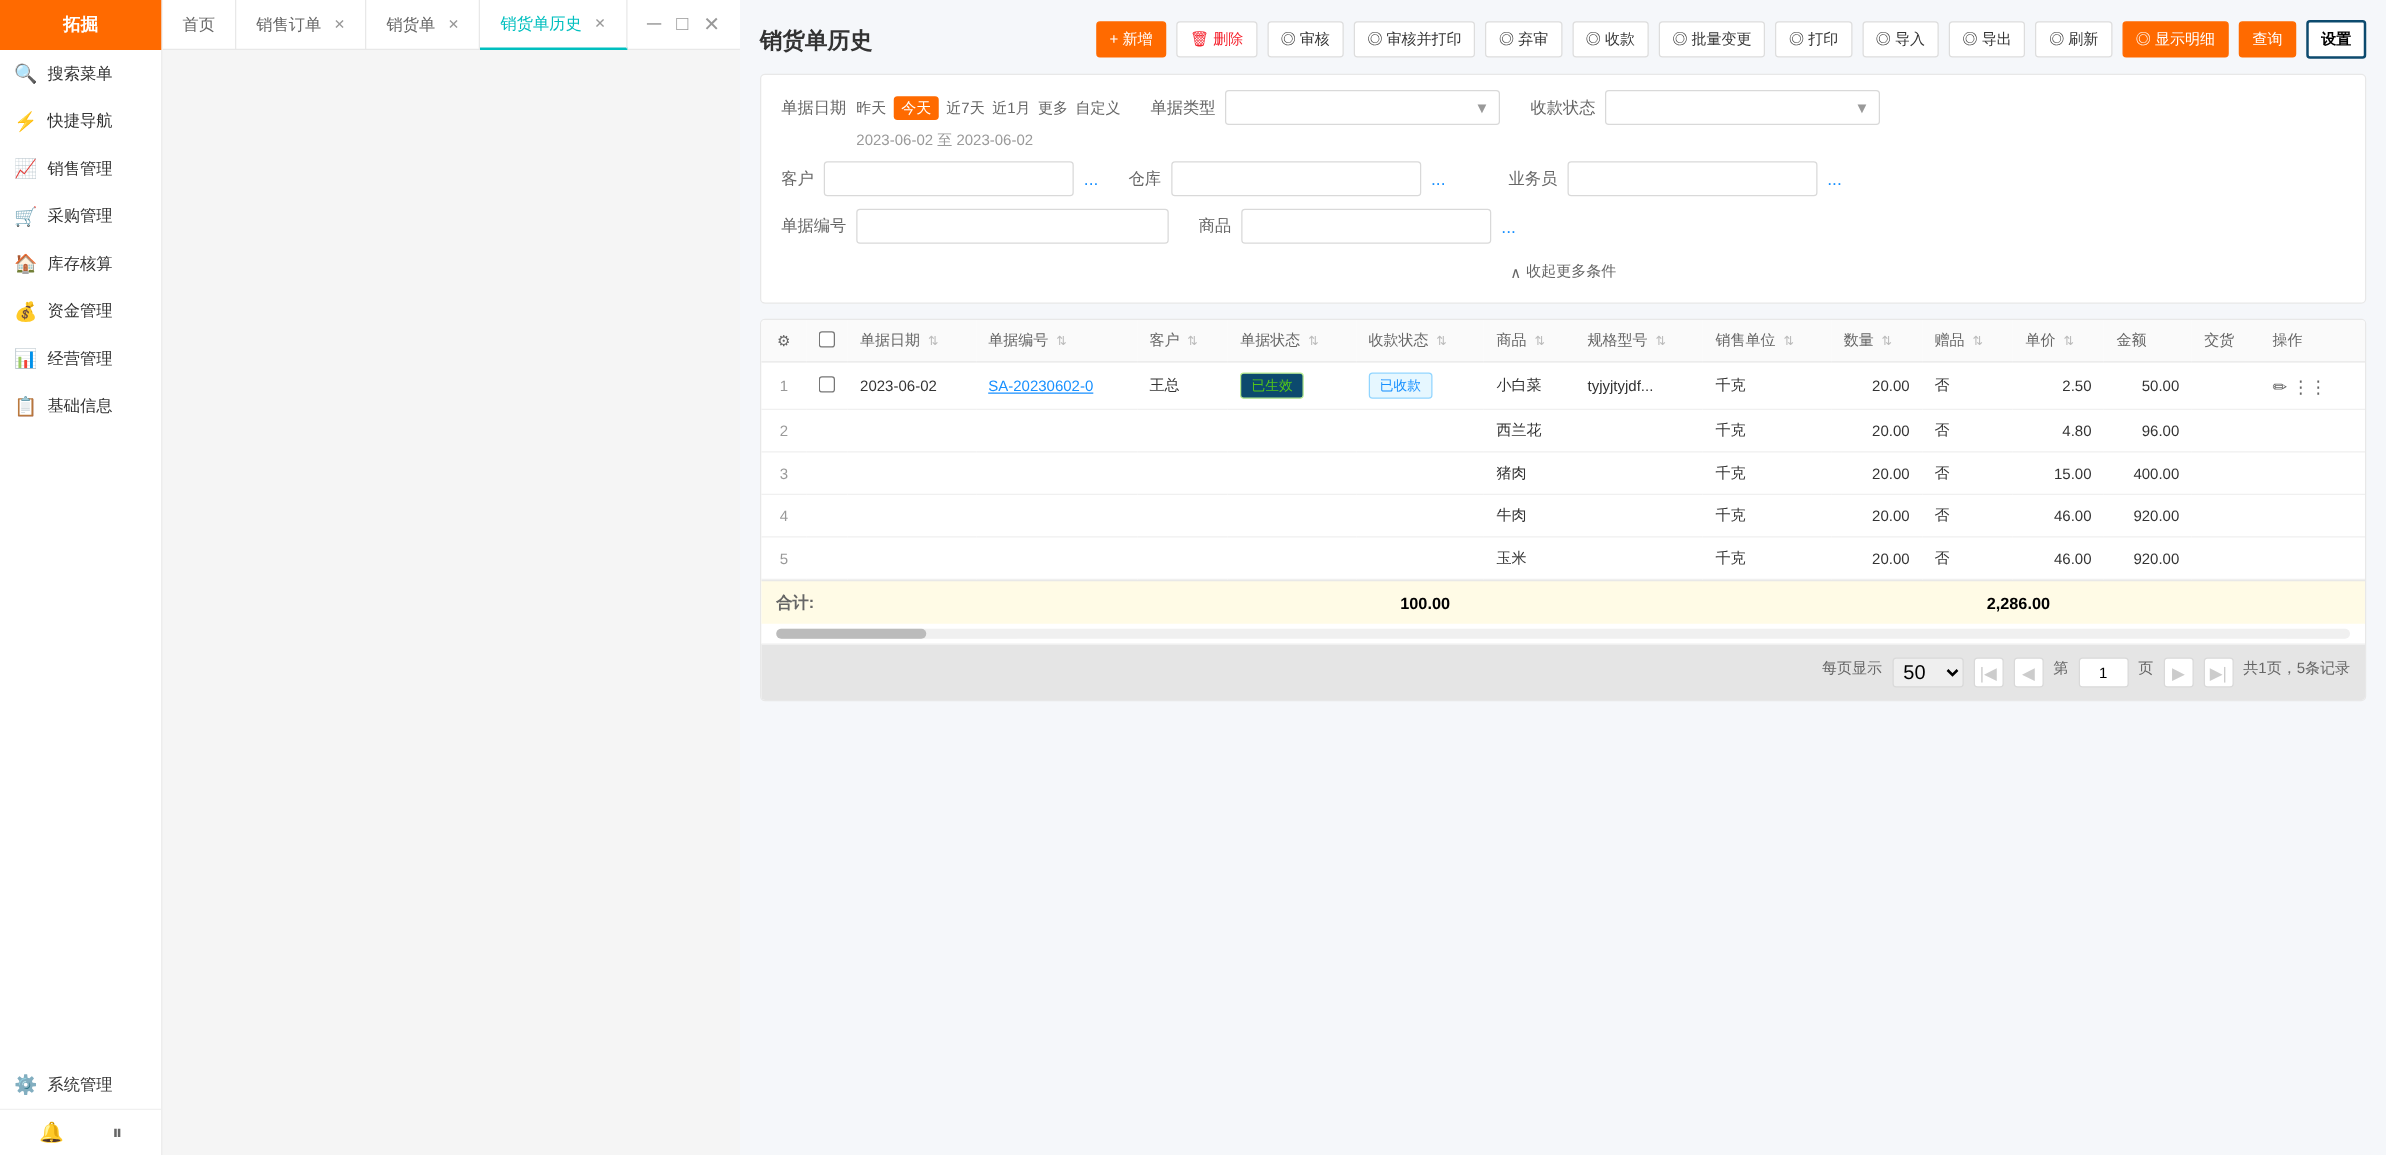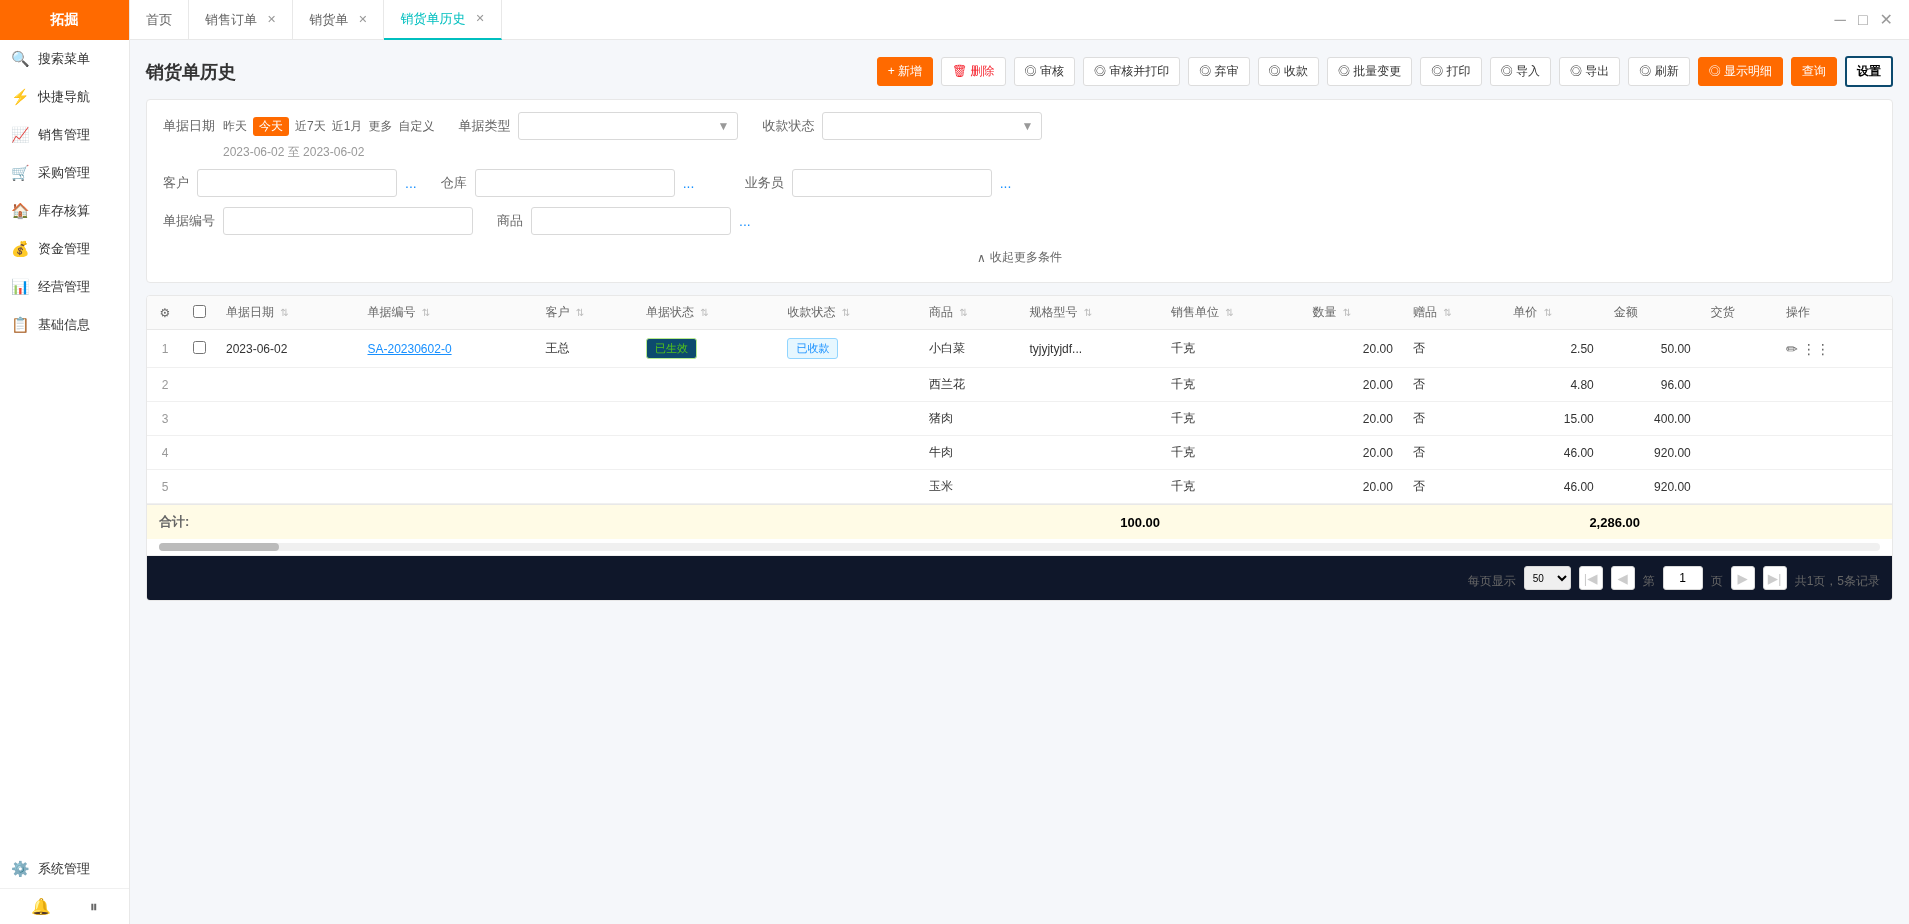--- a/index.html
+++ b/index.html
@@ -6,21 +6,21 @@
     body { font-family: 'Microsoft YaHei', Arial, sans-serif; font-size: 13px; background: #f5f5f5; display: flex; height: 924px; overflow: hidden; }
     
     
     .sidebar { width: 130px; background: #fff; border-right: 1px solid #e8e8e8; display: flex; flex-direction: column; height: 100%; }
     .sidebar-logo { height: 40px; background: #ff6a00; display: flex; align-items: center; justify-content: center; color: #fff; font-size: 14px; font-weight: bold; padding: 0 8px; }
     .sidebar-item { display: flex; align-items: center; padding: 10px 12px; cursor: pointer; color: #333; font-size: 13px; gap: 8px; }
     .sidebar-item .icon { width: 18px; height: 18px; display: flex; align-items: center; justify-content: center; font-size: 15px; }
     .sidebar-bottom { margin-top: auto; }
     
     
-    .main { flex: 1; display: flex; flex-direction: column; overflow: hidden; }
+    .main { flex: 1; display: flex; flex-direction: row; overflow: hidden; }
     
     
     .tab-bar { background: #fff; border-bottom: 1px solid #e8e8e8; display: flex; align-items: center; height: 40px; padding: 0 0 0 0; }
     .tab { display: flex; align-items: center; padding: 0 16px; height: 40px; border-right: 1px solid #e8e8e8; cursor: pointer; color: #666; font-size: 13px; gap: 6px; white-space: nowrap; }
     .tab:first-child { border-left: none; }
     .tab.active { background: #fff; color: #00bfbf; border-bottom: 2px solid #00bfbf; }
     .tab-close { font-size: 11px; color: #999; margin-left: 4px; cursor: pointer; }
     .window-controls { margin-left: auto; display: flex; align-items: center; gap: 12px; padding: 0 16px; color: #999; font-size: 16px; }
     
     
@@ -61,25 +61,25 @@
     .badge-blue { background: #e6f7ff; color: #1890ff; border: 1px solid #91d5ff; }
     .link-text { color: #1890ff; cursor: pointer; text-decoration: underline; }
     .sort-icon { font-size: 10px; color: #bbb; vertical-align: middle; margin-left: 3px; }
     .action-icon { color: #666; cursor: pointer; margin-right: 4px; font-size: 14px; }
     
     
     .table-footer { background: #fffbe6; padding: 8px 12px; display: flex; align-items: center; border-top: 1px solid #e8e8e8; font-size: 13px; font-weight: bold; }
     .footer-label { color: #666; min-width: 80px; }
     
     
-    .pagination { display: flex; align-items: flex-end; justify-content: flex-end; padding: 10px 12px; gap: 8px; font-size: 12px; color: #666; border-top: 1px solid #f0f0f0; background: #0f172a; }
+    .pagination { display: flex; align-items: flex-start; justify-content: flex-end; padding: 10px 12px; gap: 8px; font-size: 12px; color: #666; border-top: 1px solid #f0f0f0; background: #e5e5e5; }
     .pagination-btn { border: 1px solid #d9d9d9; background: #fff; width: 24px; height: 24px; display: flex; align-items: center; justify-content: center; cursor: pointer; border-radius: 3px; color: #666; }
     .pagination-btn.disabled { color: #ccc; cursor: not-allowed; }
     .page-input { border: 1px solid #d9d9d9; width: 40px; height: 24px; text-align: center; border-radius: 3px; font-size: 12px; }
-    .per-page-select { border: 1px solid #d9d9d9; height: 24px; border-radius: 3px; font-size: 10px; padding: 0 4px; }
+    .per-page-select { border: 1px solid #d9d9d9; height: 24px; border-radius: 3px; font-size: 16px; padding: 0 4px; }
     
     
     .scroll-bar { height: 8px; background: #f0f0f0; margin: 4px 12px; border-radius: 4px; }
     .scroll-thumb { height: 8px; background: #bbb; border-radius: 4px; width: 120px; }
     
     
     td.row-num { color: #999; text-align: center; }
   </style>
 </head>
 <body>

